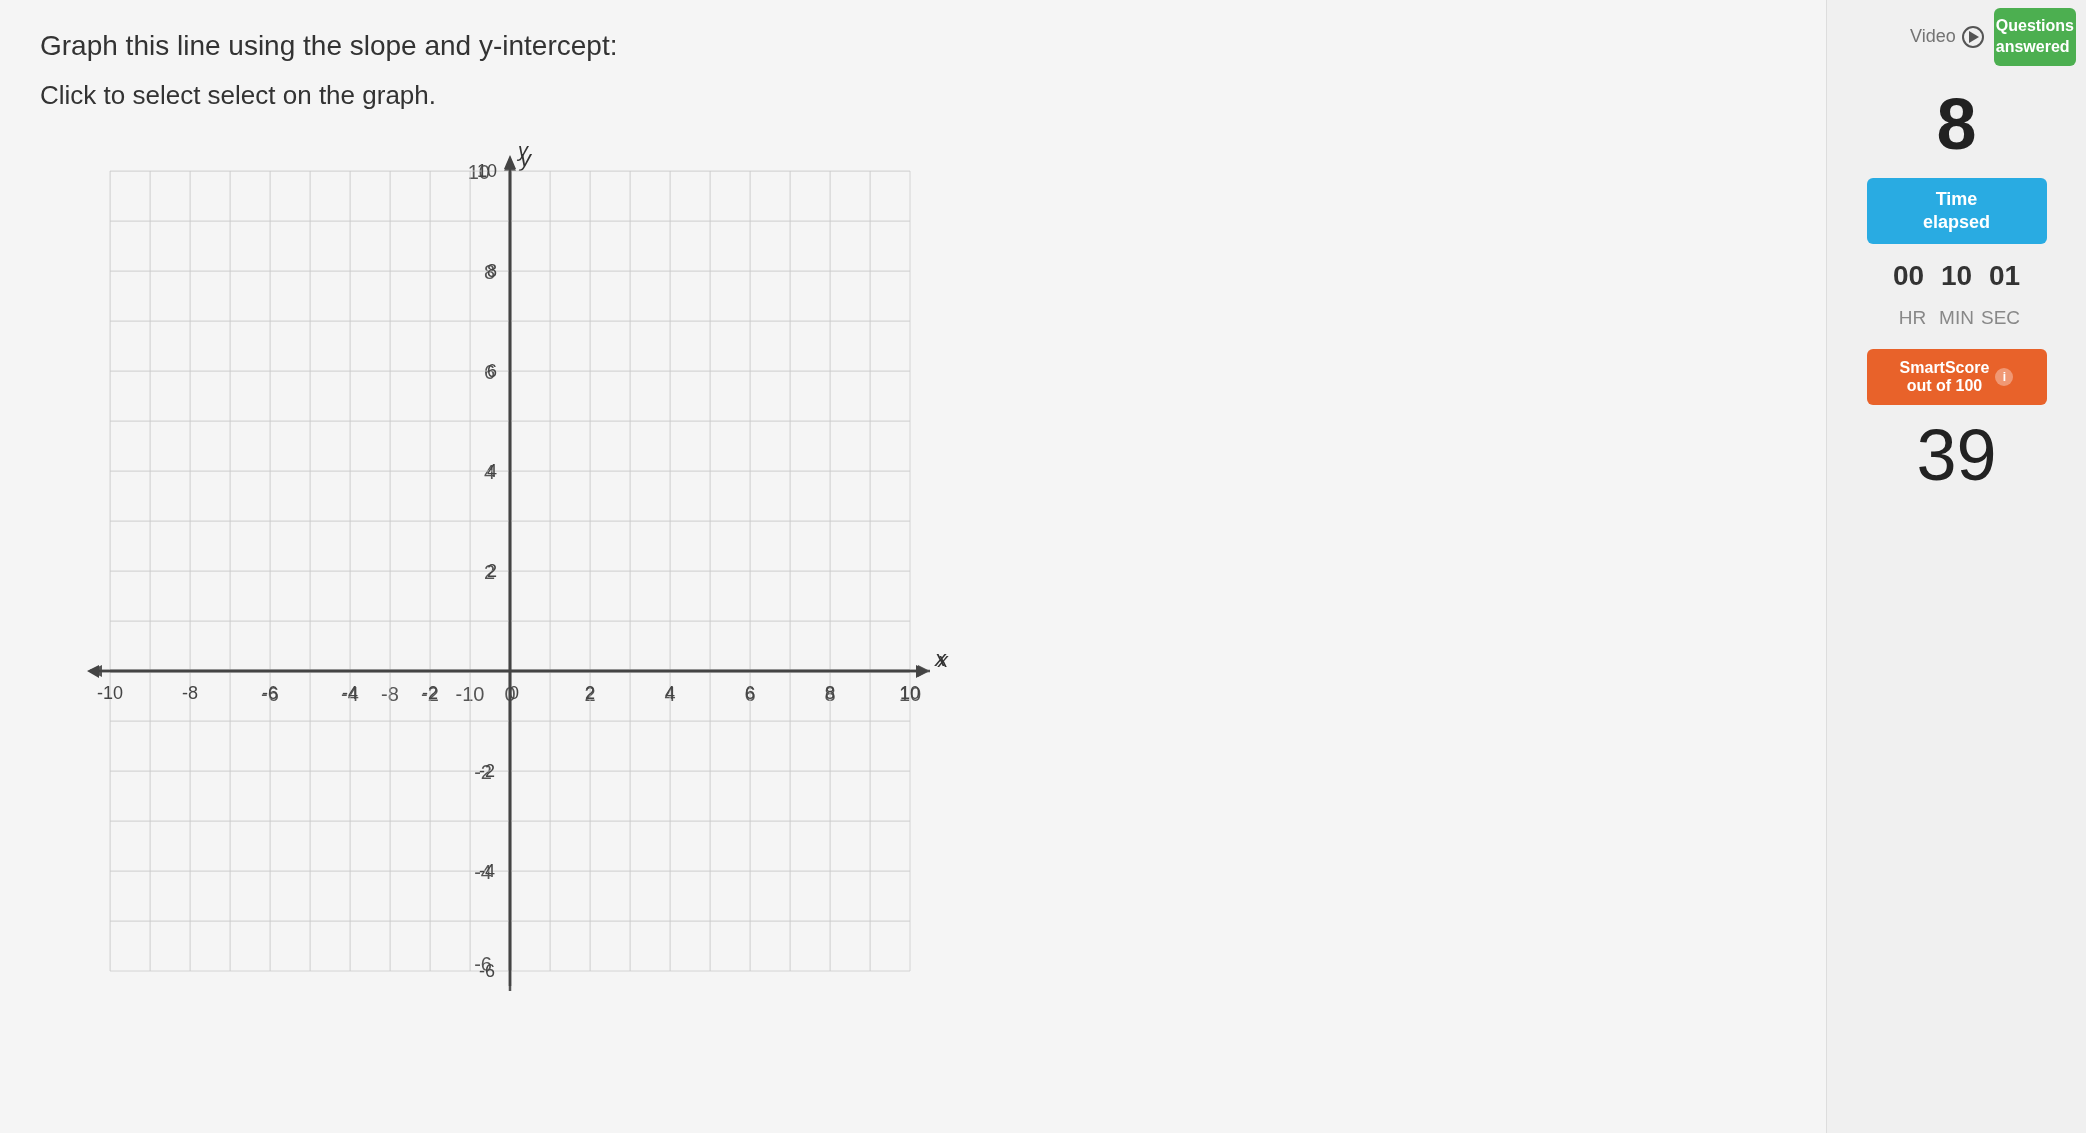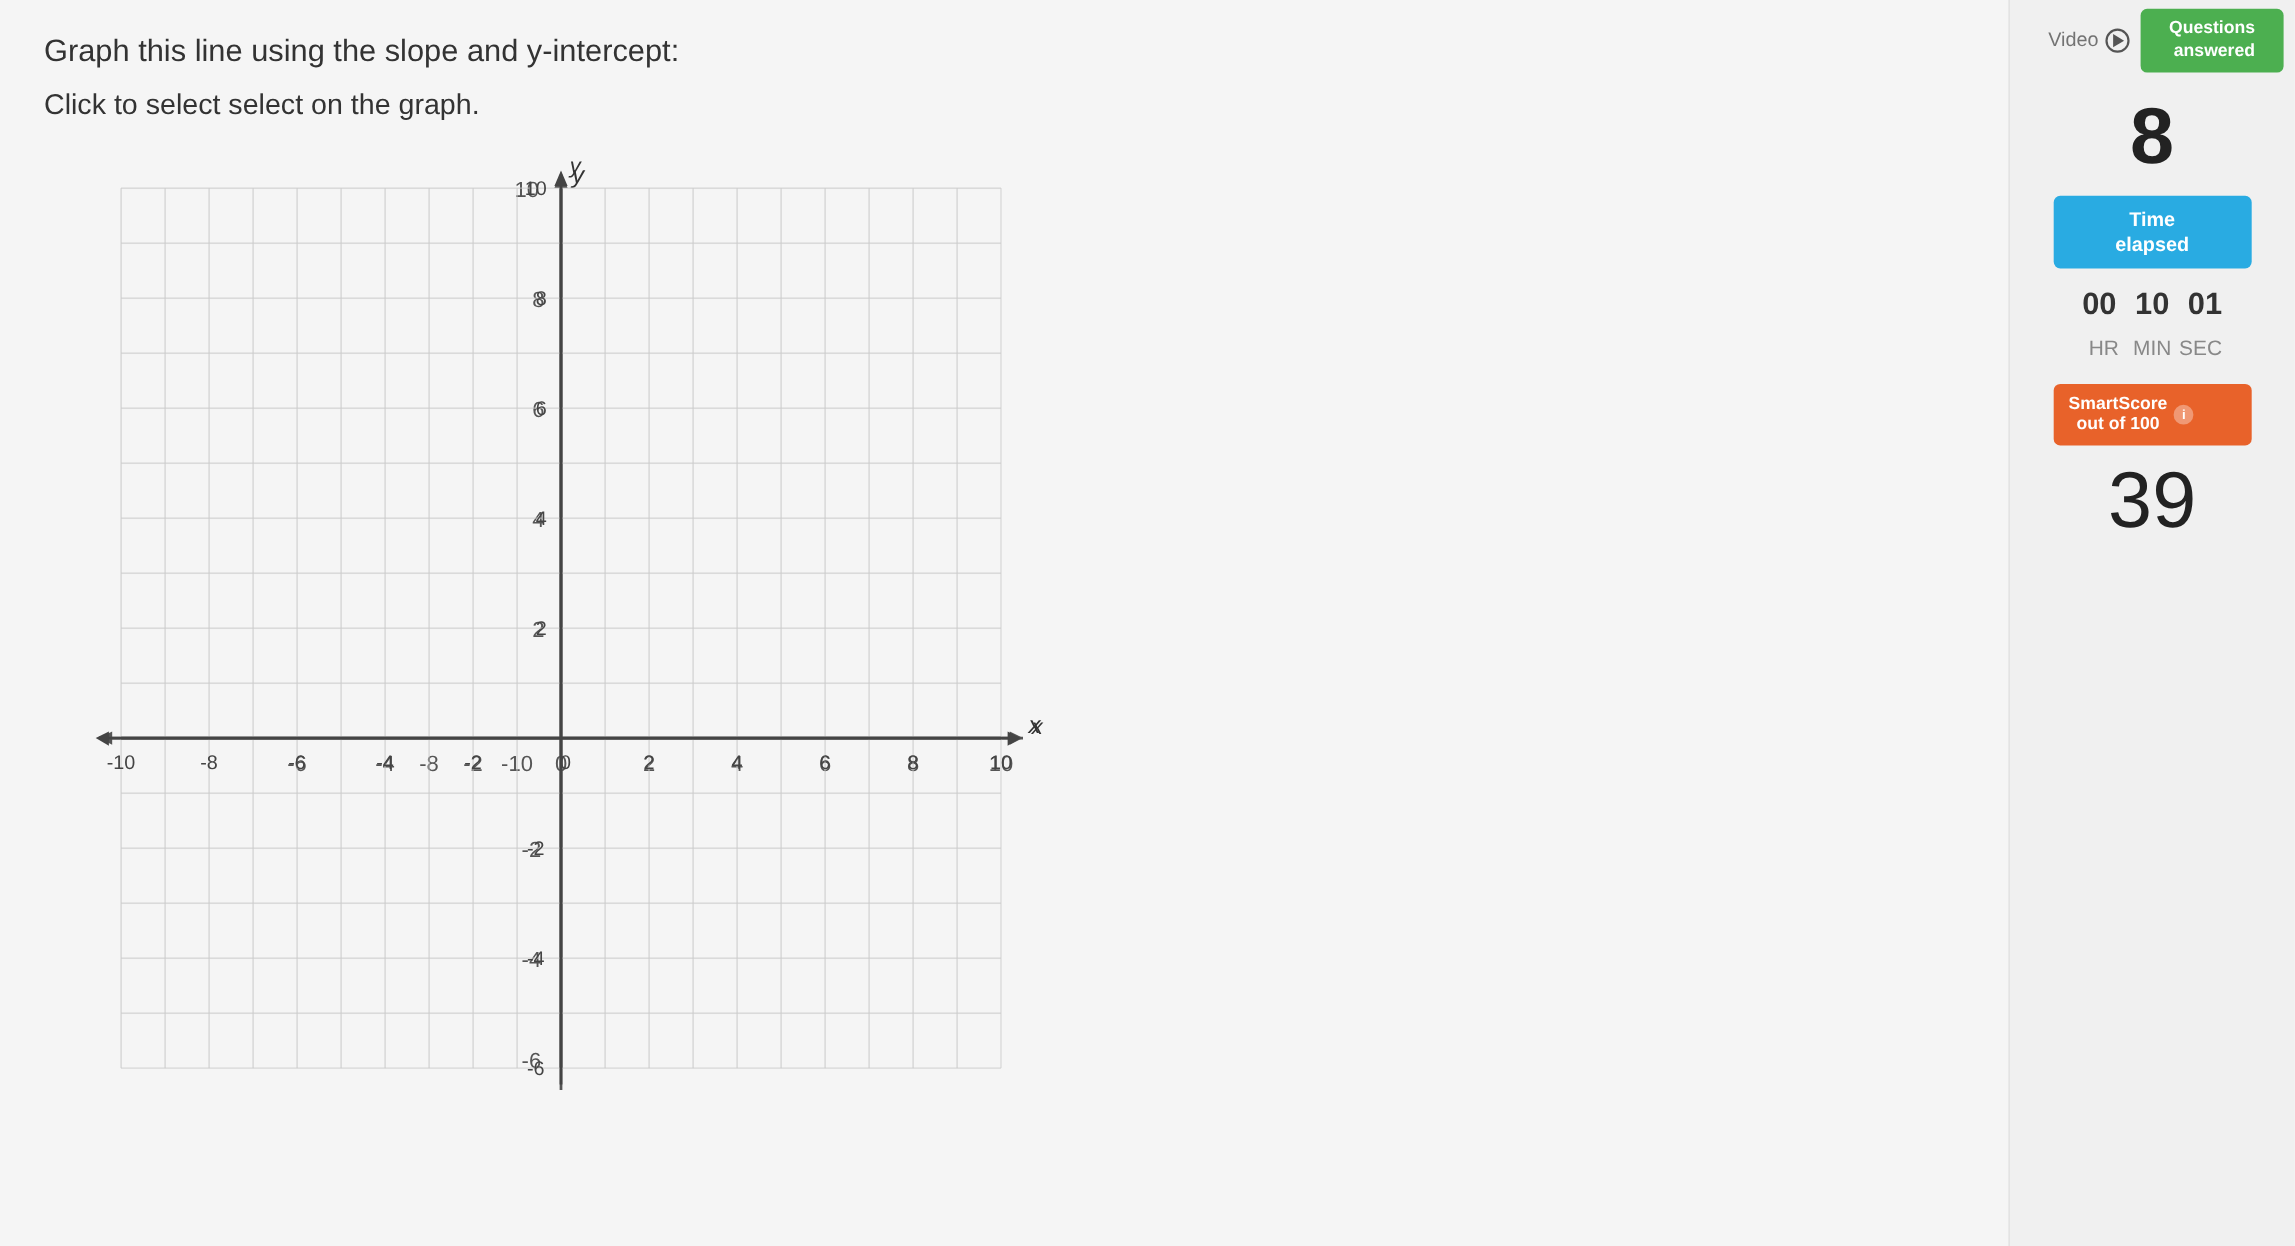--- a/index.html
+++ b/index.html
@@ -101,26 +101,26 @@
       border-bottom: 6px solid transparent;
       border-left: 10px solid #555;
       margin-left: 2px;
     }
 
     .questions-answered-btn {
       background: #4caf50;
       color: white;
       border: none;
       border-radius: 6px;
-      padding: 8px 26px;
+      padding: 8px 2px;
       font-size: 16px;
       font-weight: bold;
       cursor: pointer;
       line-height: 1.3;
-      text-align: right;
+      text-align: left;
     }
 
     .questions-count {
       font-size: 72px;
       font-weight: bold;
       color: #222;
       text-align: center;
       margin: 10px 0 18px;
       line-height: 1;
     }
@@ -182,20 +182,21 @@
       padding: 10px 14px;
       font-size: 16px;
       font-weight: bold;
       cursor: pointer;
       text-align: center;
       width: 180px;
       margin-bottom: 14px;
       display: flex;
       align-items: center;
       gap: 6px;
+      justify-content: center;
     }
 
     .info-circle {
       width: 18px;
       height: 18px;
       border-radius: 50%;
       background: rgba(255,255,255,0.35);
       display: flex;
       align-items: center;
       justify-content: center;

